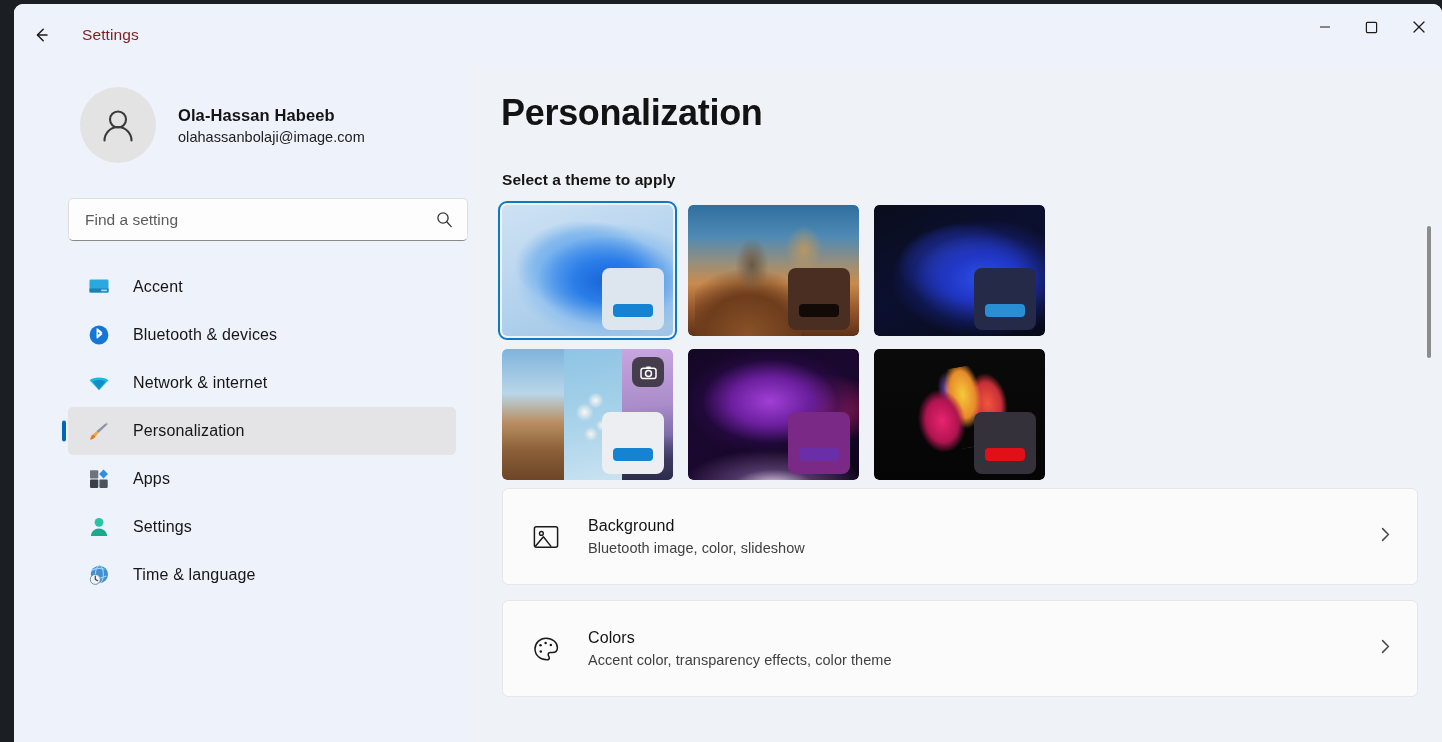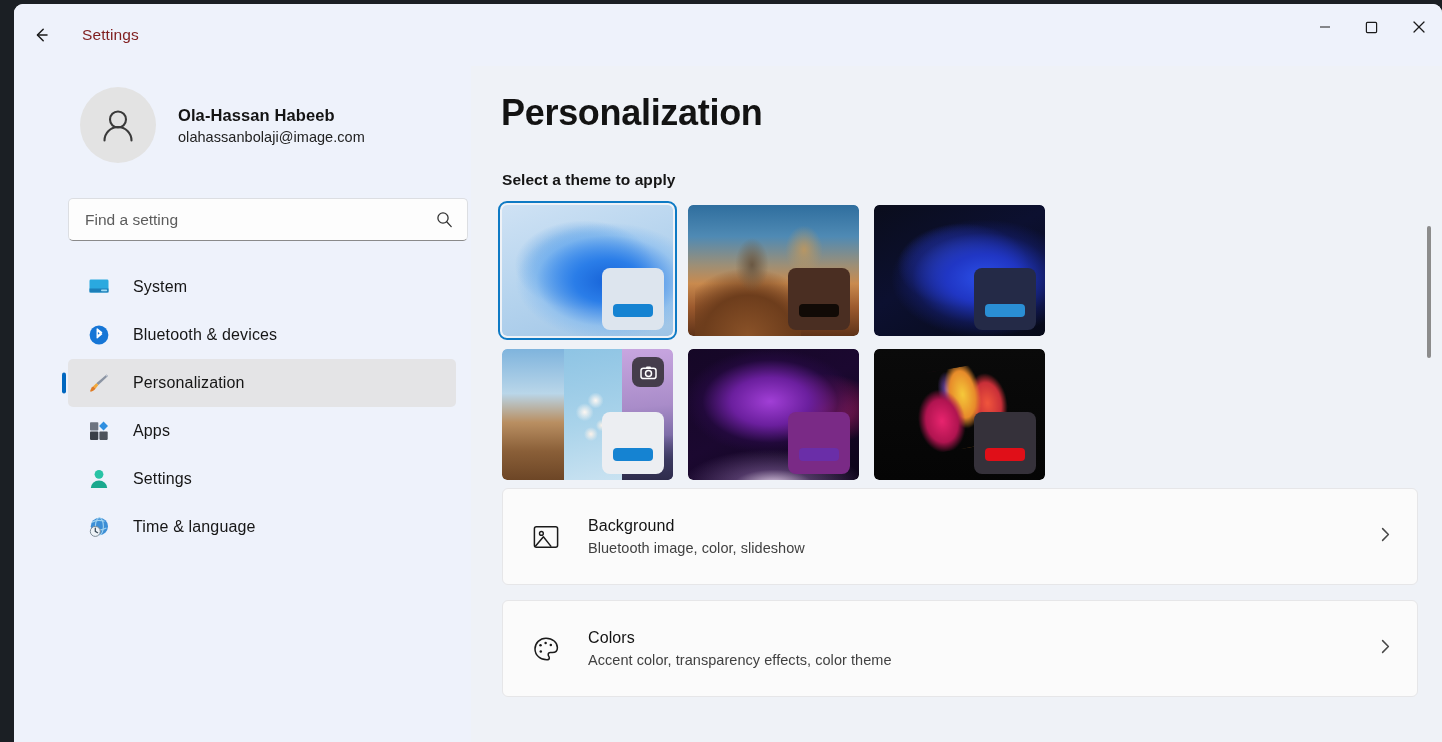--- a/index.html
+++ b/index.html
@@ -441,30 +441,39 @@
 
     <div id="nav">
         <div class="nav-item">
           <span class="nav-icon">
             <svg width="24" height="24" viewBox="0 0 24 24">
               <rect x="2.5" y="4.5" width="19" height="13" rx="1.4" fill="#2aa9df"></rect>
               <rect x="2.5" y="13.5" width="19" height="4" rx="0" fill="#1c7fb8"></rect>
               <rect x="14" y="14.6" width="6.2" height="1.7" rx=".8" fill="#9fdcf5"></rect>
             </svg>
           </span>
-          <span class="nav-label">System</span>
+          <span class="nav-label">Accent</span>
         </div>
         <div class="nav-item">
           <span class="nav-icon">
             <svg width="24" height="24" viewBox="0 0 24 24">
               <circle cx="12" cy="12" r="9.4" fill="#1676d6"></circle>
               <path d="M10.2 7.4 L14.6 11.1 L10.2 14.8 V5.9 L14.6 9.6 L10.2 13.3" fill="none" stroke="#fff" stroke-width="1.35" stroke-linejoin="round" stroke-linecap="round"></path>
             </svg>
           </span>
           <span class="nav-label">Bluetooth &amp; devices</span>
+        </div>
+        <div class="nav-item">
+          <span class="nav-icon">
+            <svg width="24" height="24" viewBox="0 0 24 24">
+              <path d="M2.6 9.2 C6.2 5.6 17.8 5.6 21.4 9.2 L12 19.2 Z" fill="#18b9e8"></path>
+              <path d="M5.6 10.6 C8.2 8.3 15.8 8.3 18.4 10.6 L12 18.6 Z" fill="#0e8fc2"></path>
+            </svg>
+          </span>
+          <span class="nav-label">Network &amp; internet</span>
         </div>
         <div class="nav-item selected">
           <span class="nav-pill"></span>
           <span class="nav-icon">
             <svg width="24" height="24" viewBox="0 0 24 24">
               <path d="M19.6 3.6 L21 5 L11.4 14.1 L9.3 12.2 Z" fill="#8b94a3"></path>
               <path d="M19.6 3.6 L21 5 L20.1 6.1 L18.6 4.6 Z" fill="#c3cad6"></path>
               <path d="M9.3 12.2 L11.4 14.1 L8.6 17.4 L6.2 15.2 Z" fill="#f2a93b"></path>
               <path d="M6.2 15.2 L8.6 17.4 C7.5 19.3 4.6 20.8 3 20.6 C3.4 18.8 4.4 16.4 6.2 15.2 Z" fill="#e07b24"></path>
             </svg>

